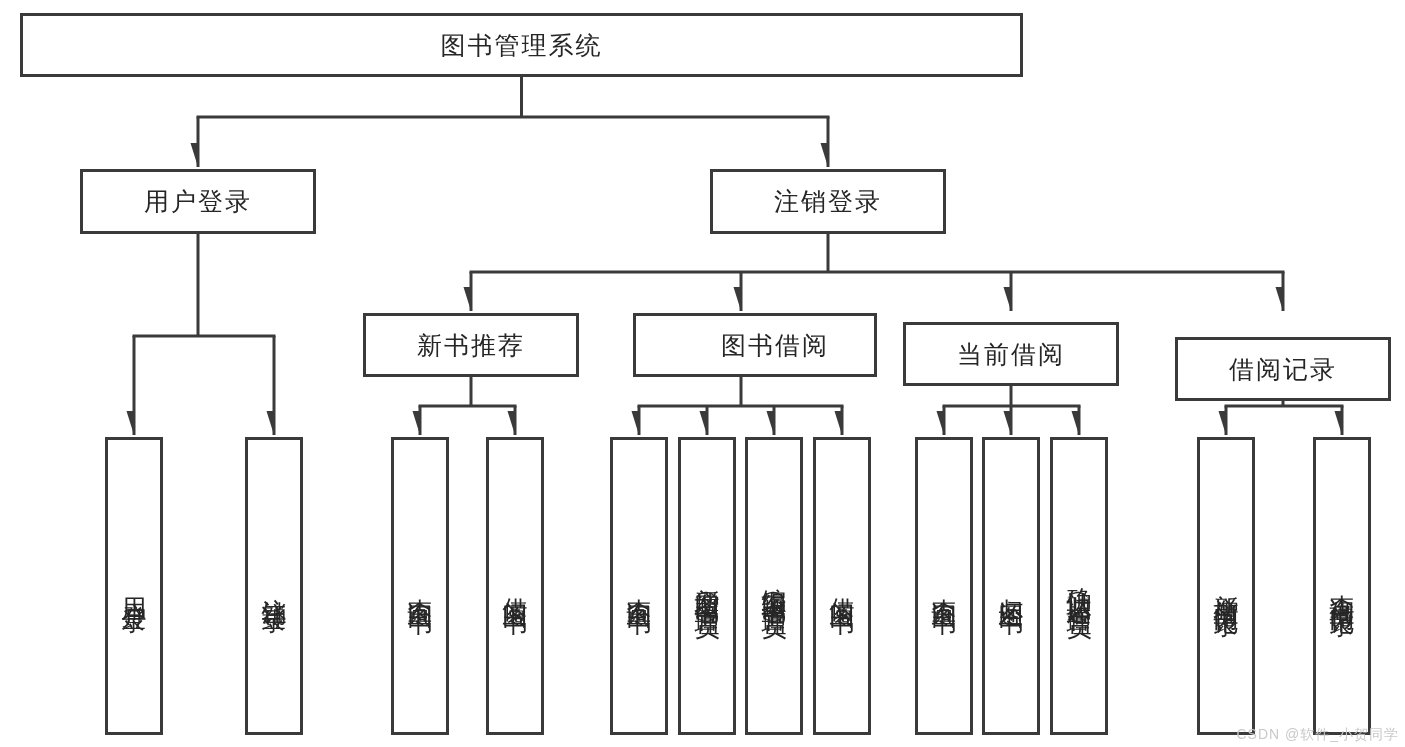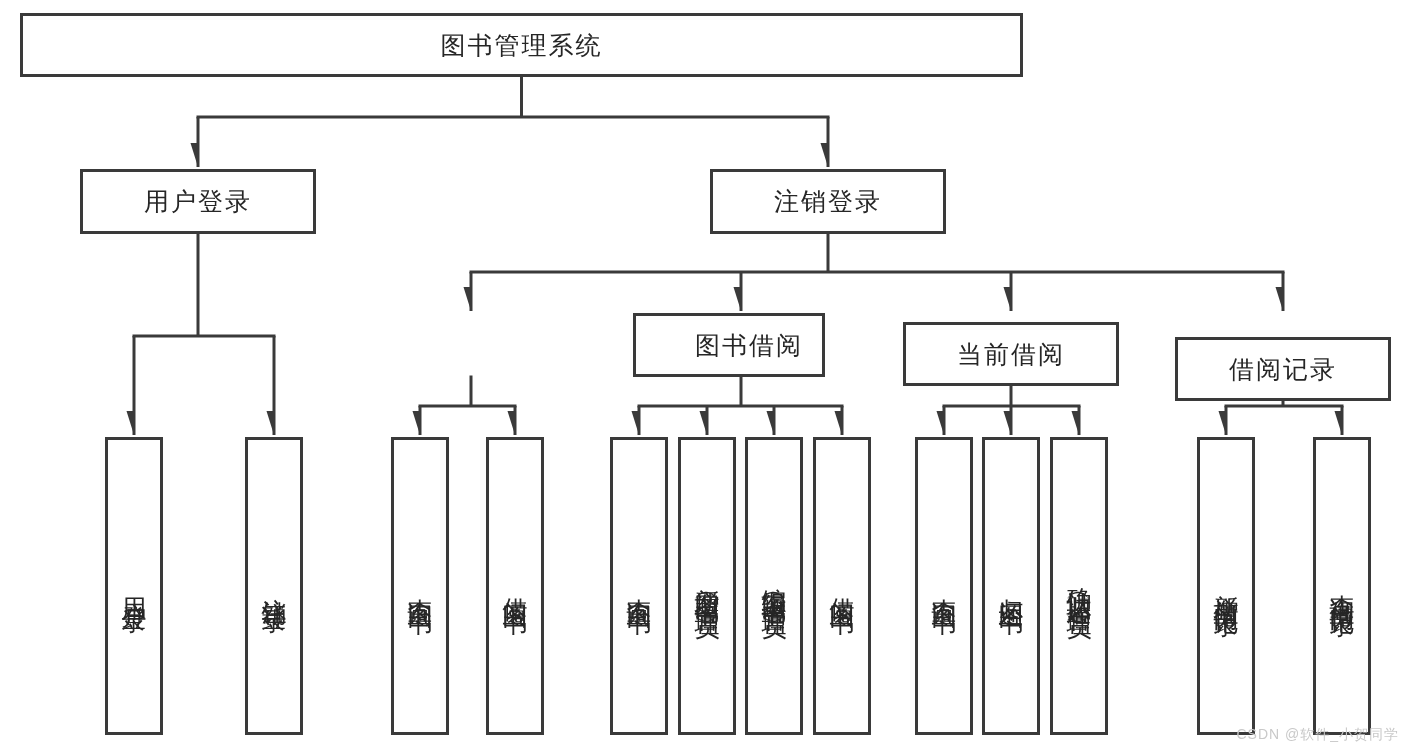--- a/index.html
+++ b/index.html
@@ -90,21 +90,22 @@
     <line x1="1079" y1="406" x2="1079" y2="435" stroke="var(--line)" stroke-width="3" marker-end="url(#arrowhead)"></line>
     <line x1="1226" y1="406" x2="1226" y2="435" stroke="var(--line)" stroke-width="3" marker-end="url(#arrowhead)"></line>
     <line x1="1342" y1="406" x2="1342" y2="435" stroke="var(--line)" stroke-width="3" marker-end="url(#arrowhead)"></line>
   </svg>
 
   <div class="node h-node" style="left:20px;top:13px;width:1003px;height:64px;">图书管理系统</div>
 
   <div class="node h-node" style="left:80px;top:169px;width:236px;height:65px;">用户登录</div>
   <div class="node h-node" style="left:710px;top:169px;width:236px;height:65px;">注销登录</div>
 
-  <div class="node h-node" style="left:633px;top:313px;width:192px;height:64px;padding-left:40px;">图书借阅</div>
+  <div class="node h-node" style="left:363px;top:313px;width:216px;height:64px;">新书推荐</div>
+  <div class="node h-node" style="left:633px;top:313px;width:244px;height:64px;padding-left:40px;">图书借阅</div>
   <div class="node h-node" style="left:903px;top:322px;width:216px;height:64px;">当前借阅</div>
   <div class="node h-node" style="left:1175px;top:313px;width:216px;height:64px;margin-top:24px;">借阅记录</div>
 
   <div class="node v-node" style="left:105px;">
     <span class="vtext">用户登录</span>
   </div>
   <div class="node v-node" style="left:245px;">
     <span class="vtext">注销登录</span>
   </div>
 

